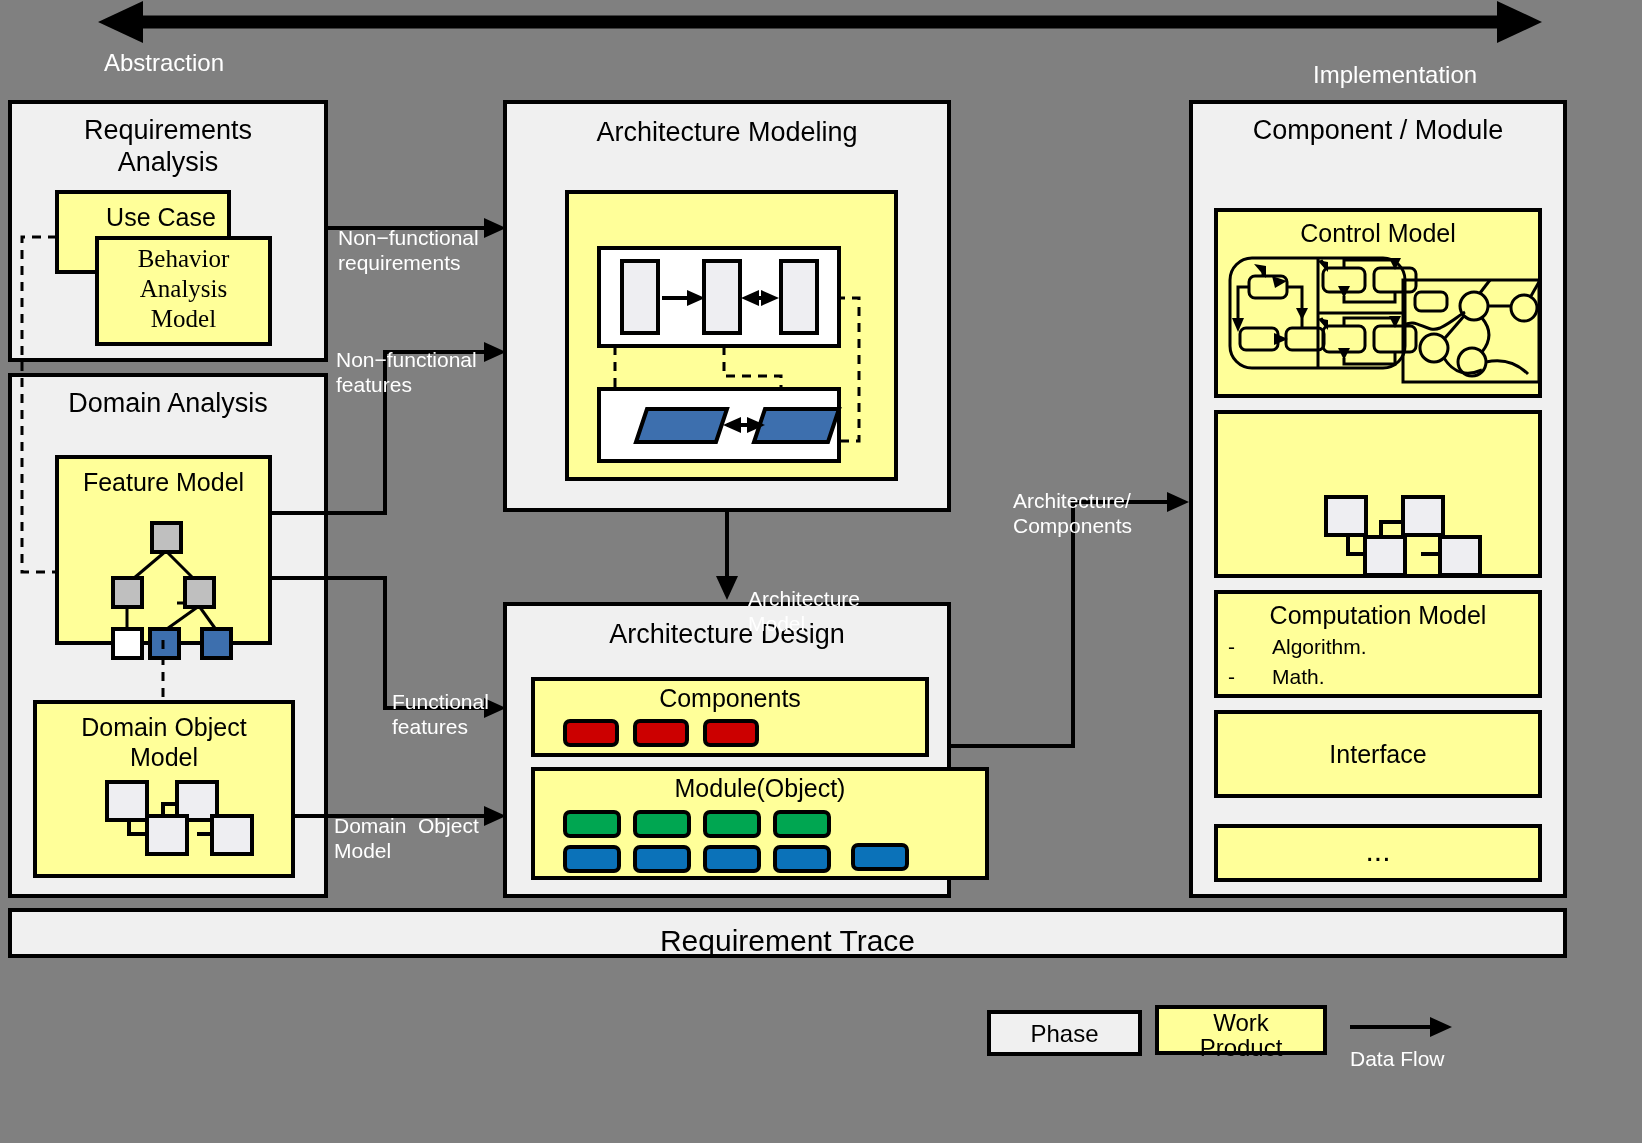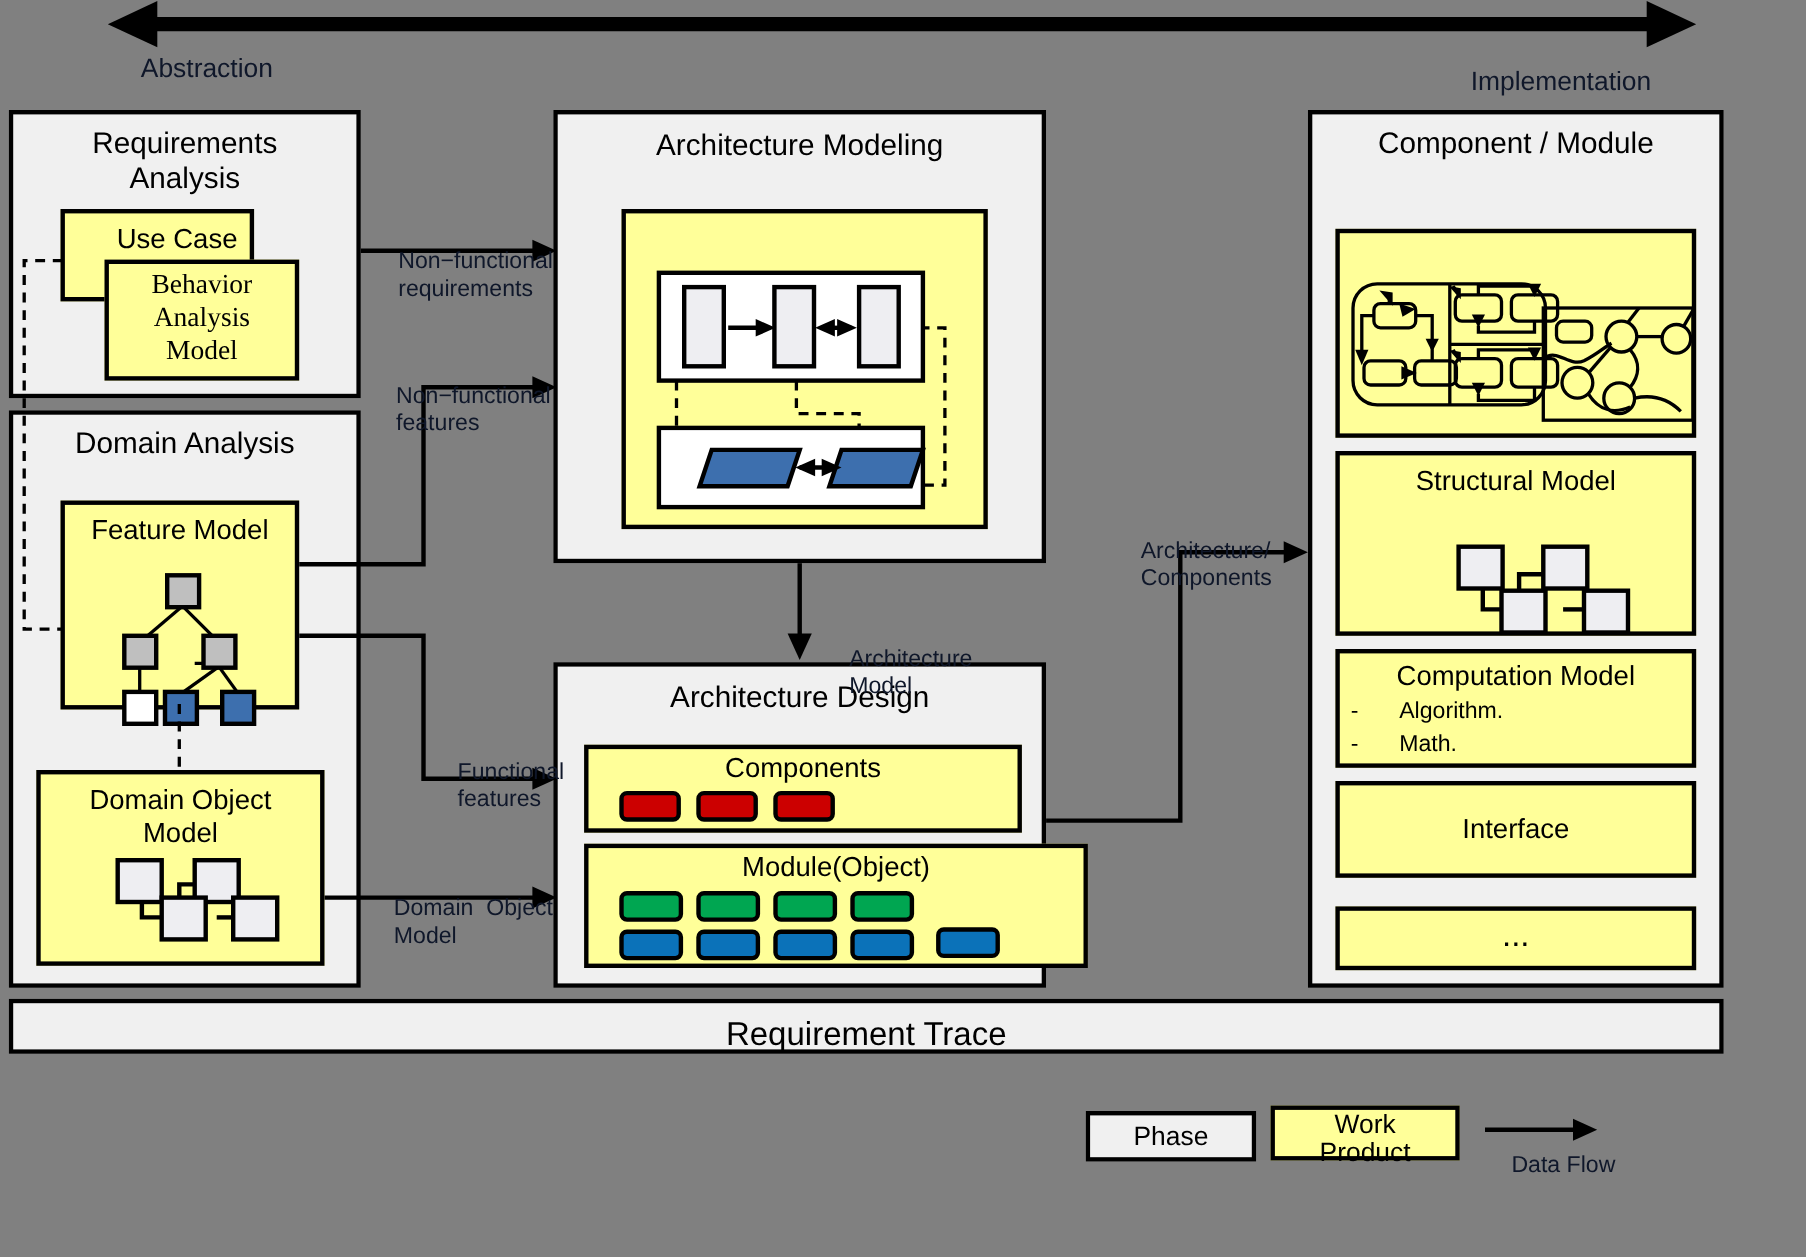--- a/index.html
+++ b/index.html
@@ -3,21 +3,21 @@
 <meta charset="utf-8">
 <style>
   html,body{margin:0;padding:0;background:#808080;}
   body{width:1642px;height:1143px;position:relative;overflow:hidden;
        font-family:"Liberation Sans","DejaVu Sans",sans-serif;color:#000;}
   
   .phase{position:absolute;background:#f0f0f0;border:4px solid #000;box-sizing:border-box;}
   .wp{position:absolute;background:#ffff99;border:4px solid #000;box-sizing:border-box;}
   .title{text-align:center;font-size:27px;line-height:32px;}
   .wtitle{text-align:center;font-size:25px;line-height:30px;}
-  .lbl{position:absolute;font-size:21px;line-height:25px;color:#0f172a;white-space:pre;margin-left:24px;}
+  .lbl{position:absolute;font-size:21px;line-height:25px;color:#ffffff;white-space:pre;}
   svg{position:absolute;left:0;top:0;overflow:visible;}
   .sq{stroke:#000;stroke-width:4;}
   .line{stroke:#000;stroke-width:4;fill:none;}
   .thin{stroke:#000;stroke-width:3;fill:none;}
   .dash{stroke:#000;stroke-width:3;fill:none;stroke-dasharray:9 7;}
   .rbox{position:absolute;background:#cc0000;border:4px solid #000;border-radius:7px;box-sizing:border-box;}
   .gbox{position:absolute;background:#00a651;border:4px solid #000;border-radius:7px;box-sizing:border-box;}
   .bbox{position:absolute;background:#0b72b9;border:4px solid #000;border-radius:7px;box-sizing:border-box;}
   .trace{position:absolute;background:#f0f0f0;border:4px solid #000;box-sizing:border-box;
          text-align:center;font-size:30px;line-height:58px;}
@@ -140,20 +140,21 @@
 <div class="bbox" style="left:633px;top:845px;width:58px;height:28px;"></div>
 <div class="bbox" style="left:703px;top:845px;width:58px;height:28px;"></div>
 <div class="bbox" style="left:773px;top:845px;width:58px;height:28px;"></div>
 <div class="bbox" style="left:851px;top:843px;width:58px;height:28px;"></div>
 
 <div class="phase" style="left:1189px;top:100px;width:378px;height:798px;">
   <div class="title" style="margin-top:10px;">Component / Module</div>
 </div>
 
 <div class="wp" style="left:1214px;top:208px;width:328px;height:190px;">
+  <div class="wtitle" style="margin-top:6px;">Control Model</div>
   <svg width="328" height="150" style="left:0;top:42px;">
 
     <rect class="thin" x="12" y="4" width="175" height="110" rx="22" fill="#ffffff"></rect>
     <line class="thin" x1="100" y1="4" x2="100" y2="114"></line>
     <line class="thin" x1="100" y1="59" x2="187" y2="59"></line>
 
     <rect class="thin" x="31" y="22" width="38" height="22" rx="6" fill="#ffffff"></rect>
     <rect class="thin" x="22" y="74" width="38" height="22" rx="6" fill="#ffffff"></rect>
     <rect class="thin" x="68" y="74" width="38" height="22" rx="6" fill="#12b890"></rect>
     <path class="thin" d="M 31 33 L 20 33 L 20 70"></path>
@@ -195,21 +196,20 @@
     <path class="thin" d="M 246 62 L 227 84"></path>
     <circle class="thin" cx="216" cy="94" r="14" fill="#ffffff"></circle>
     <path class="thin" d="M 264 64 C 274 76 272 88 264 98"></path>
     <circle class="thin" cx="254" cy="108" r="14" fill="#ffffff"></circle>
     <path class="thin" d="M 226 104 C 236 120 250 122 264 116"></path>
     <path class="thin" d="M 268 108 C 286 104 300 110 310 120"></path>
   </svg>
 </div>
 
 <div class="wp" style="left:1214px;top:410px;width:328px;height:168px;">
-  <div class="wtitle" style="margin-top:8px;">Structural Model</div>
   <svg width="328" height="120" style="left:0;top:40px;">
     <path class="line" d="M 130 68 L 130 100 L 160 100"></path>
     <path class="line" d="M 190 68 L 163 68 L 163 100"></path>
     <line class="line" x1="203" y1="100" x2="225" y2="100"></line>
     <rect class="sq" x="108" y="43" width="40" height="38" fill="#eeeef2"></rect>
     <rect class="sq" x="185" y="43" width="40" height="38" fill="#eeeef2"></rect>
     <rect class="sq" x="147" y="83" width="40" height="38" fill="#eeeef2"></rect>
     <rect class="sq" x="222" y="83" width="40" height="38" fill="#eeeef2"></rect>
   </svg>
 </div>

